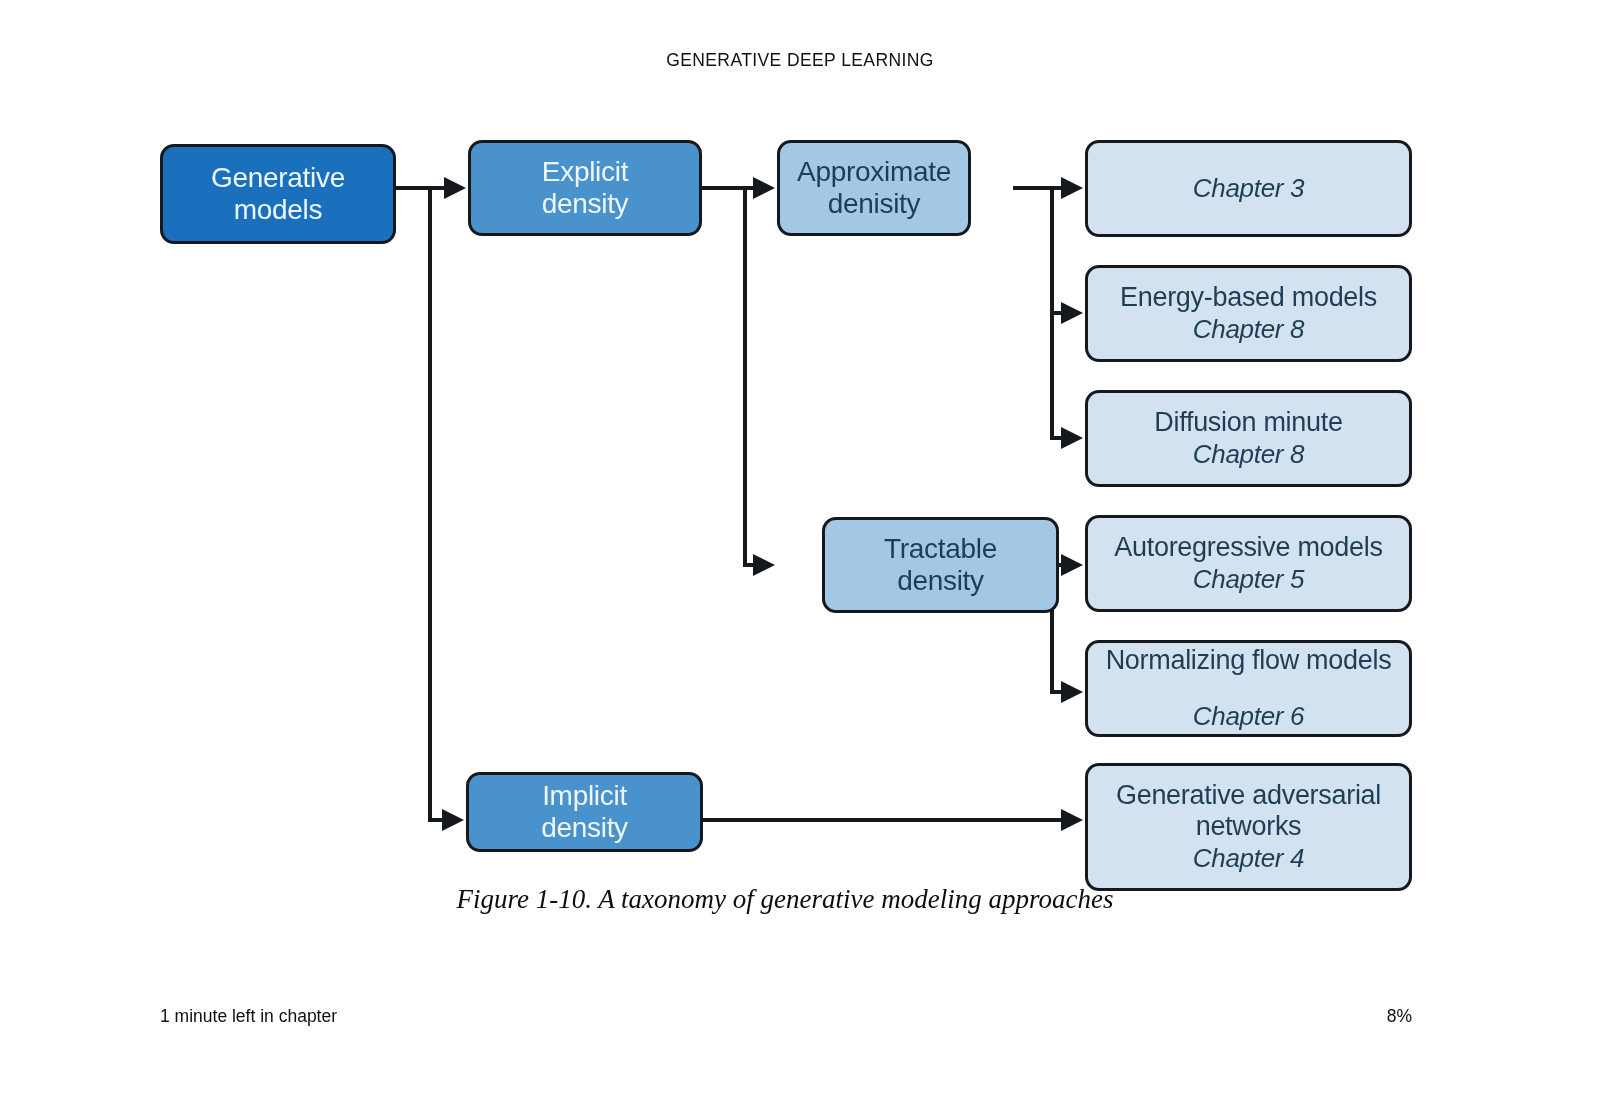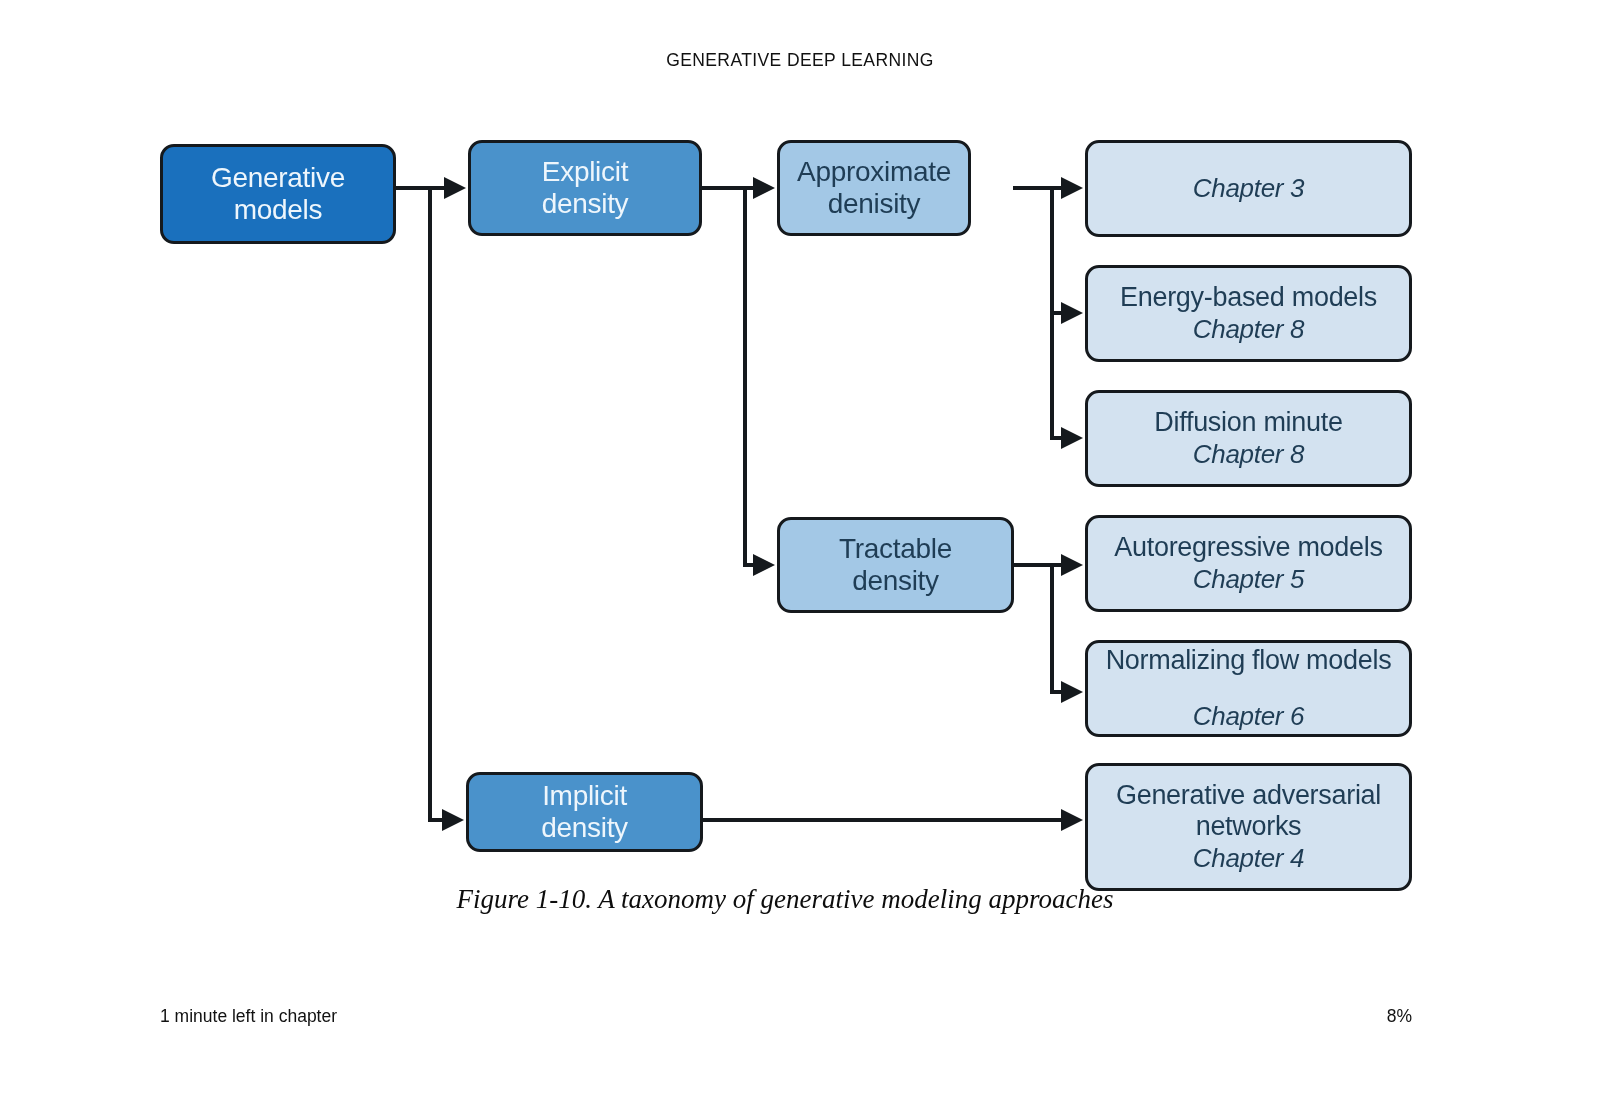--- a/index.html
+++ b/index.html
@@ -53,21 +53,21 @@
   .mid-node   { background:var(--mid-fill); }
   .sub-node   { background:var(--sub-fill); }
   .leaf-node  { background:var(--leaf-fill); }
 
   .root-node .label, .mid-node .label { color:var(--light-text); font-size:28px; }
   .sub-node .label { color:var(--dark-text); font-size:28px; }
 
   #node-generative  { left:160px;  top:144px; width:236px; height:100px; }
   #node-explicit    { left:468px;  top:140px; width:234px; height:96px; }
   #node-approximate { left:777px;  top:140px; width:194px; height:96px; }
-  #node-tractable   { left:777px;  top:517px; width:237px; height:96px; }
+  #node-tractable   { left:822px;  top:517px; width:237px; height:96px; }
   #node-implicit    { left:466px;  top:772px; width:237px; height:80px; }
 
   .leaf-node { left:1085px; width:327px; }
   #leaf-0 { top:140px; height:97px; }
   #leaf-1 { top:265px; height:97px; }
   #leaf-2 { top:390px; height:97px; }
   #leaf-3 { top:515px; height:97px; }
   #leaf-4 { top:640px; height:97px;gap:24px; }
   #leaf-5 { top:763px; height:128px; }
   .leaf-title {

